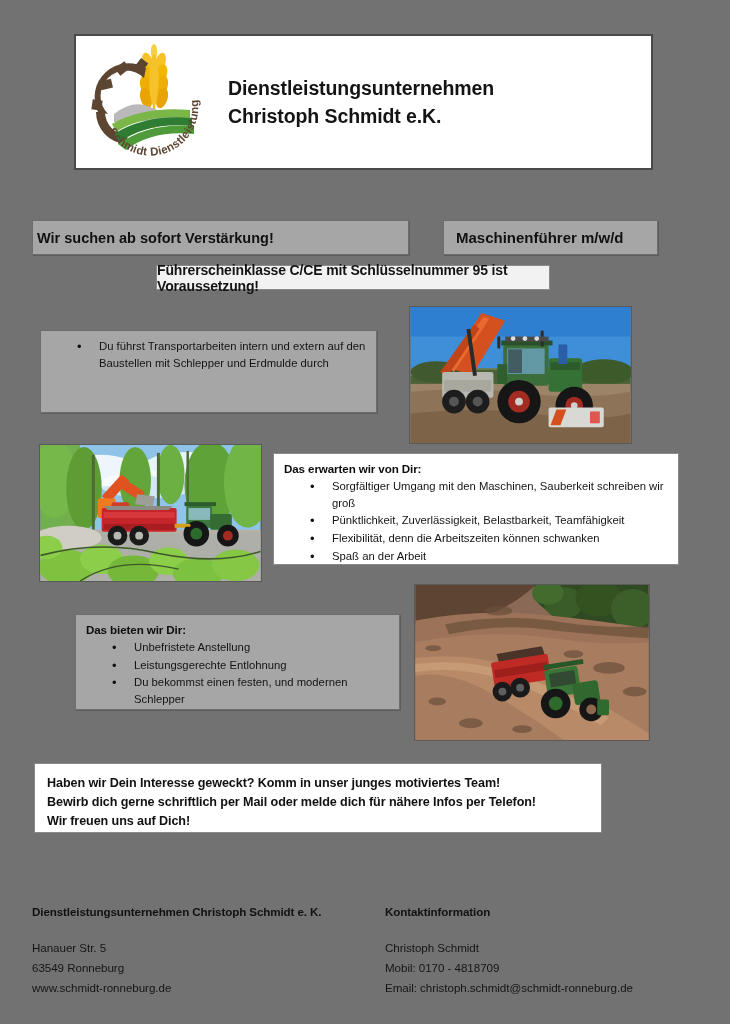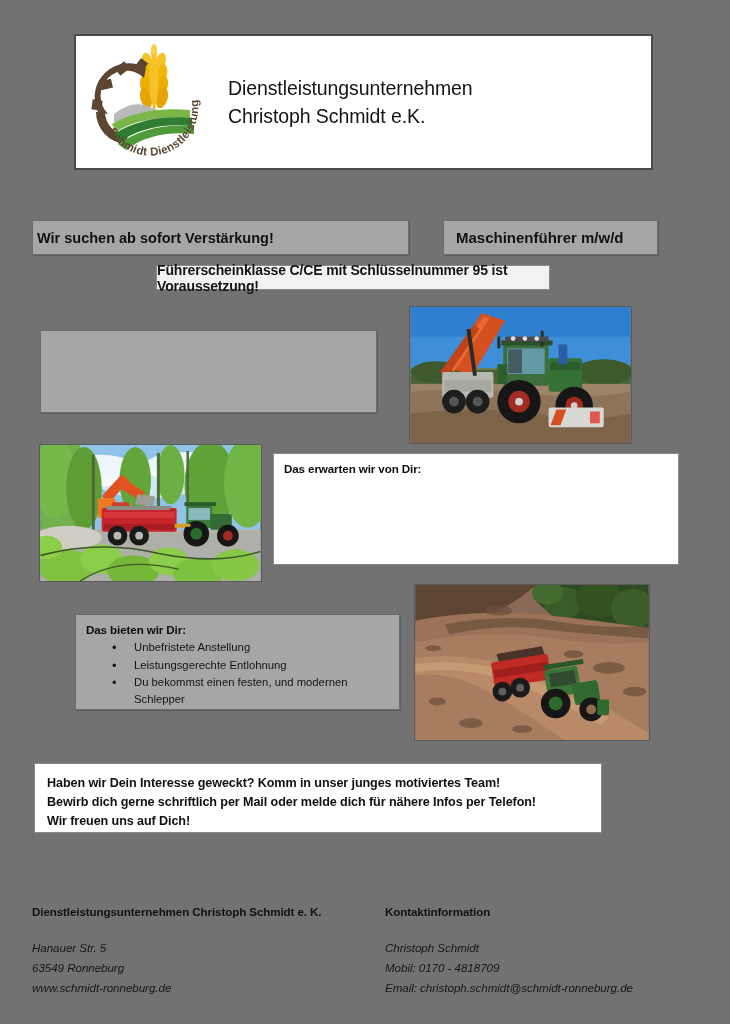--- a/index.html
+++ b/index.html
@@ -25,21 +25,21 @@
   }
   .logo-wrap {
     width: 120px; height: 124px;
     margin-left: 10px;
     position: relative;
     flex: 0 0 auto;
   }
   .company-title {
     margin-left: 22px;
     font-size: 19.5px;
-    font-weight: normal;
+    font-weight: bold;
     color: #141414;
     line-height: 1.45;
     letter-spacing: -0.1px;
   }
 
   
   .gbox {
     position: absolute;
     background: #a6a6a6;
     border: 1px solid #6d6d6d;
@@ -161,21 +161,21 @@
     display: flex;
   }
   .foot-col-left  { width: 353px; }
   .foot-col-right { width: 300px; }
   .foot-head {
     font-size: 11.6px; font-weight: bold; color: #111;
     margin-bottom: 20px; letter-spacing: -0.1px;
   }
   .foot-line {
     font-size: 11.6px; color: #151515;
-    line-height: 1.72; letter-spacing: -0.05px; font-style: italic;
+    line-height: 1.72; letter-spacing: -0.05px;
   }
 </style>
 </head>
 <body>
 
 <div class="header-box">
   <div class="logo-wrap">
     <svg viewBox="0 0 120 124" class="ph-canvas">
 
       <g>
@@ -229,20 +229,23 @@
 
 <div class="gbox banner-right">
   <div class="txt">Maschinenführer m/w/d</div>
 </div>
 
 <div class="wbox license-box">
   <div class="txt">Führerscheinklasse C/CE mit Schlüsselnummer 95 ist Voraussetzung!</div>
 </div>
 
 <div class="gbox box-aufgaben">
+  <ul class="blist">
+    <li>Du führst Transportarbeiten intern und extern auf den Baustellen mit Schlepper und Erdmulde durch</li>
+  </ul>
 </div>
 
 <div class="photo photo-truck">
   <svg viewBox="0 0 223 138" class="ph-canvas">
     <rect x="0" y="0" width="223" height="76" fill="#3e8ed8"></rect>
     <rect x="0" y="0" width="223" height="30" fill="#2f7fd0"></rect>
     <rect x="0" y="62" width="223" height="18" fill="#6b7f52"></rect>
     <path d="M0 70 Q60 60 130 66 Q180 70 223 62 L223 82 L0 82 Z" fill="#4c6136"></path>
     <ellipse cx="196" cy="66" rx="30" ry="13" fill="#3d5a2b"></ellipse>
     <ellipse cx="26" cy="66" rx="26" ry="11" fill="#41592e"></ellipse>
@@ -362,20 +365,26 @@
       <ellipse cx="198" cy="122" rx="24" ry="16" fill="#86c845"></ellipse>
       <ellipse cx="6" cy="104" rx="16" ry="12" fill="#8ccd4a"></ellipse>
       <path d="M0 112 Q60 96 120 110 Q180 122 223 108" stroke="#3d5a28" stroke-width="1.6" fill="none"></path>
       <path d="M40 138 Q80 112 140 126" stroke="#3d5a28" stroke-width="1.4" fill="none"></path>
     </g>
   </svg>
 </div>
 
 <div class="wbox box-erwarten">
   <div class="box-heading">Das erwarten wir von Dir:</div>
+  <ul class="blist">
+    <li>Sorgfältiger Umgang mit den Maschinen, Sauberkeit schreiben wir groß</li>
+    <li>Pünktlichkeit, Zuverlässigkeit, Belastbarkeit, Teamfähigkeit</li>
+    <li>Flexibilität, denn die Arbeitszeiten können schwanken</li>
+    <li>Spaß an der Arbeit</li>
+  </ul>
 </div>
 
 <div class="gbox box-bieten">
   <div class="box-heading">Das bieten wir Dir:</div>
   <ul class="blist">
     <li>Unbefristete Anstellung</li>
     <li>Leistungsgerechte Entlohnung</li>
     <li>Du bekommst einen festen, und modernen Schlepper</li>
   </ul>
 </div>

